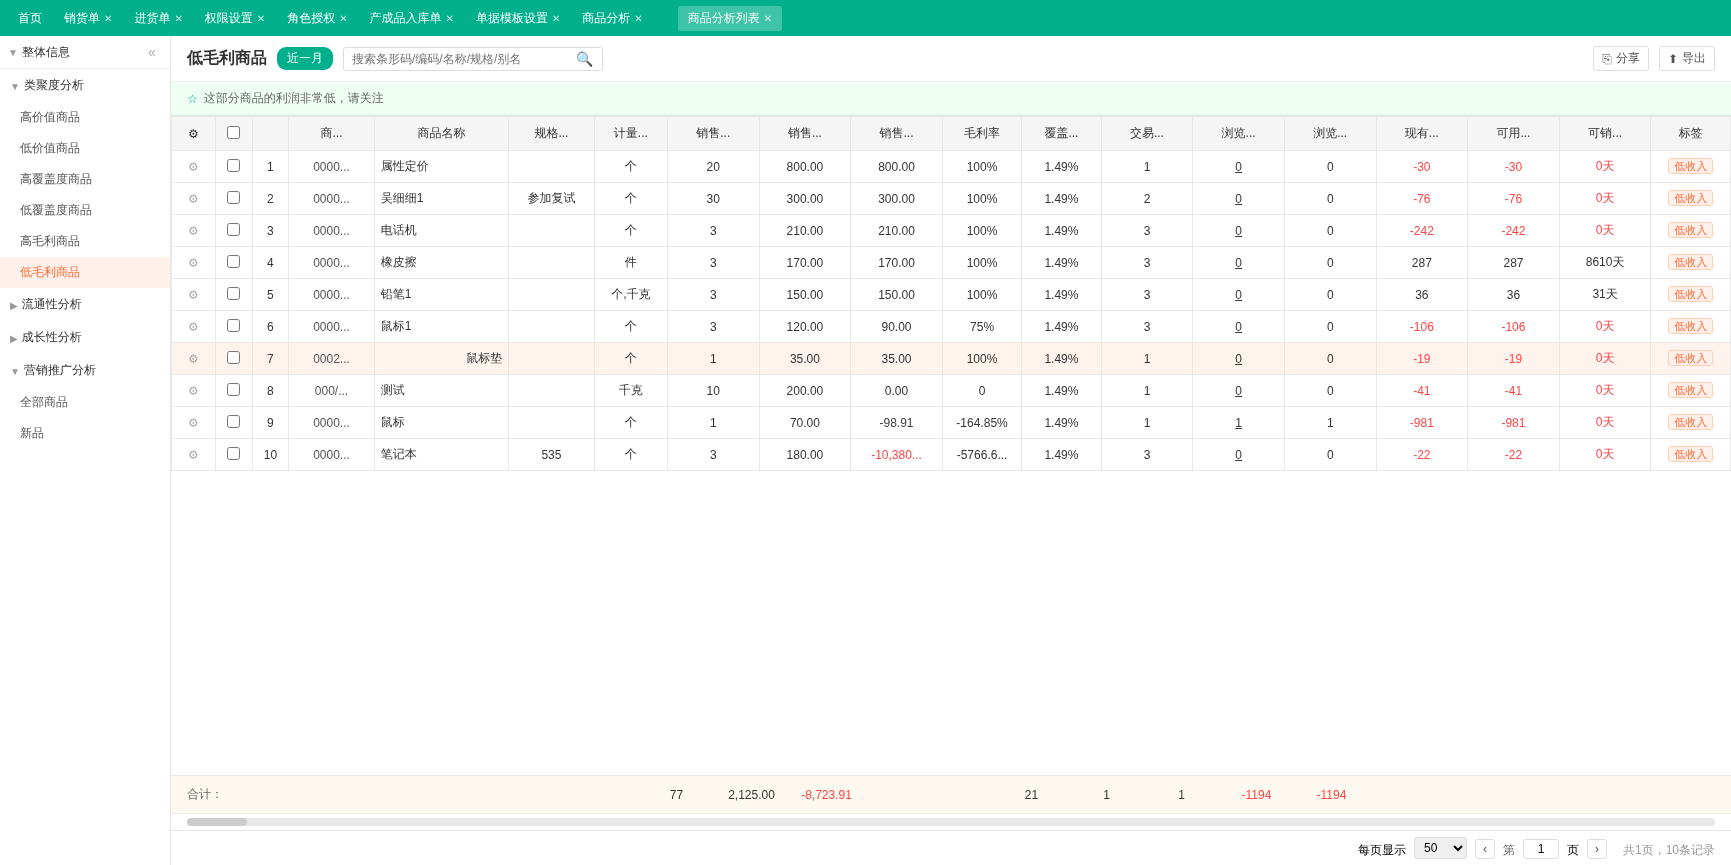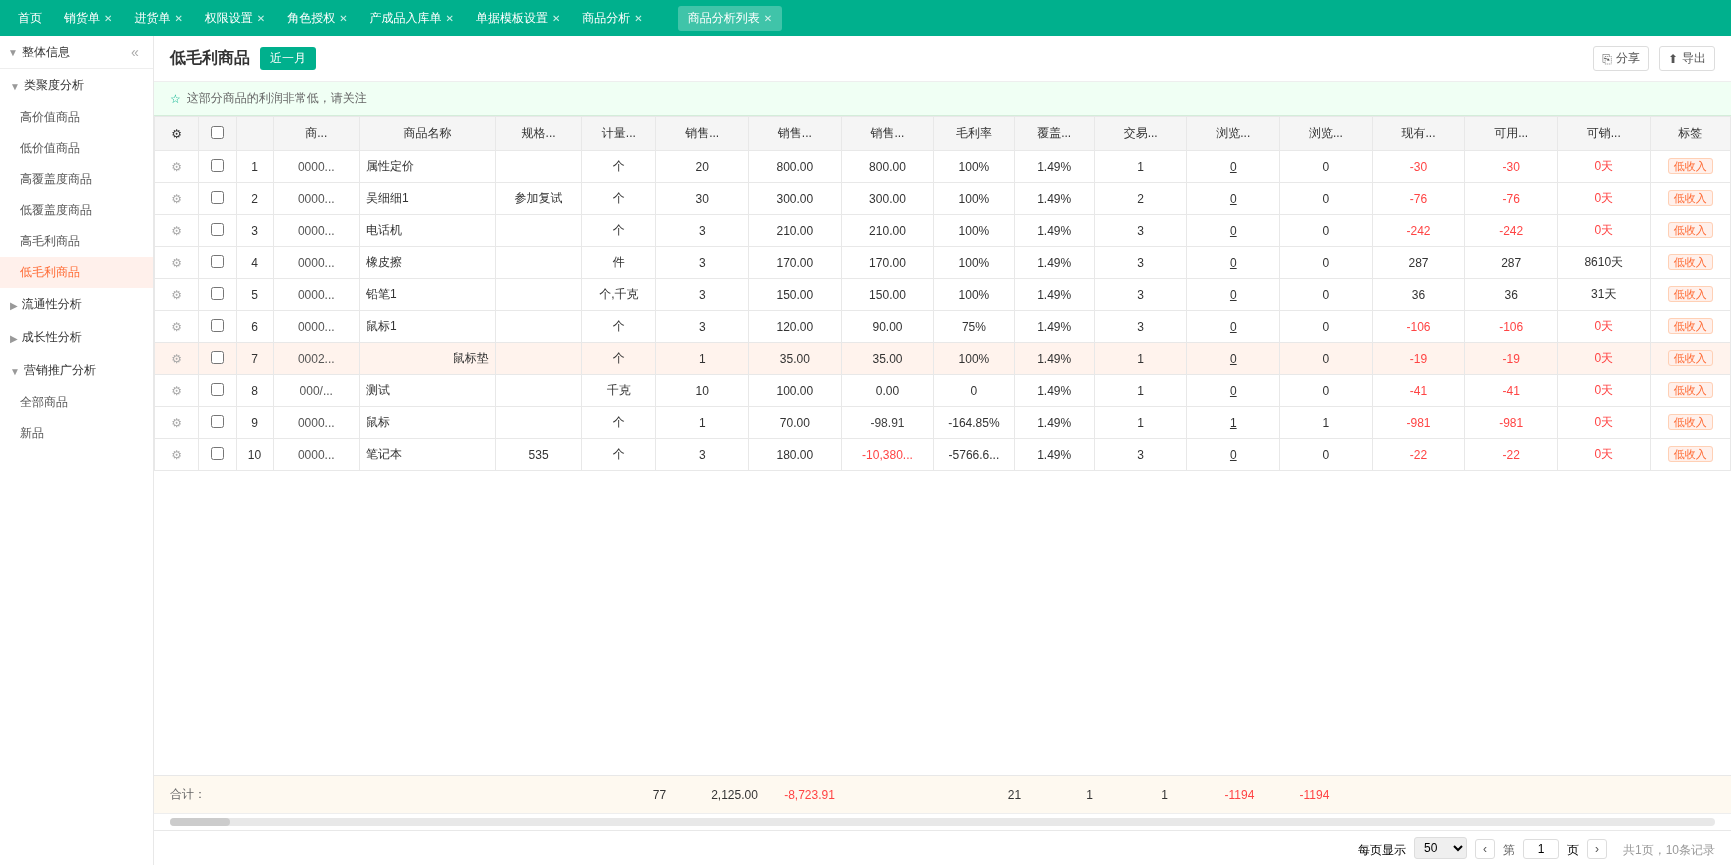--- a/index.html
+++ b/index.html
@@ -29,21 +29,21 @@
     .nav-close { font-size: 10px; opacity: 0.8; }
 
     
     .main-layout {
       display: flex;
       height: calc(100vh - 36px);
     }
 
     
     .sidebar {
-      width: 154px;
+      width: 171px;
       background: #fff;
       border-right: 1px solid #e8e8e8;
       overflow-y: auto;
       flex-shrink: 0;
     }
     .sidebar-group-header {
       display: flex;
       align-items: center;
       padding: 8px 10px;
       color: #333;
@@ -88,21 +88,21 @@
     }
     .page-title {
       font-size: 16px;
       font-weight: 600;
       color: #333;
     }
     .filter-btn {
       background: #00b08d;
       color: #fff;
       border: none;
-      border-radius: 3px;
+      border-radius: 9px;
       padding: 3px 10px;
       cursor: pointer;
       font-size: 12px;
     }
     .search-box {
       display: flex;
       align-items: center;
       border: 1px solid #ddd;
       border-radius: 3px;
       padding: 3px 8px;
@@ -354,20 +354,24 @@
       <div class="sidebar-item">全部商品</div>
       <div class="sidebar-item">新品</div>
     </div>
   </aside>
 
   <div class="content">
 
     <div class="page-header">
       <h1 class="page-title">低毛利商品</h1>
       <button class="filter-btn">近一月</button>
+      <div class="search-box">
+        <input type="text" placeholder="搜索条形码/编码/名称/规格/别名" style="">
+        <span style="color:#aaa; font-size:14px;">🔍</span>
+      </div>
       <div class="header-actions">
         <div class="action-btn">
           <span>⎘</span>
           <span>分享</span>
         </div>
         <div class="action-btn">
           <span>⬆</span>
           <span>导出</span>
         </div>
       </div>
@@ -553,21 +557,21 @@
   </tr>
             <tr>
     <td style="color:#aaa;">⚙</td>
     <td><input type="checkbox" style=""></td>
     <td>8</td>
     <td style="color:#555;">000/...</td>
     <td style="text-align:left;">测试</td>
     <td></td>
     <td>千克</td>
     <td>10</td>
-    <td>100.00</td>
+    <td>200.00</td>
     <td style="">0.00</td>
     <td>0</td>
     <td>1.49%</td>
     <td>1</td>
     <td style="text-decoration:underline; cursor:pointer;">0</td>
     <td>0</td>
     <td style="color:#ff4444;">-41</td>
     <td style="color:#ff4444;">-41</td>
     <td style="color:#ff4444;">0天</td>
     <td><span class="tag-badge">低收入</span></td>

